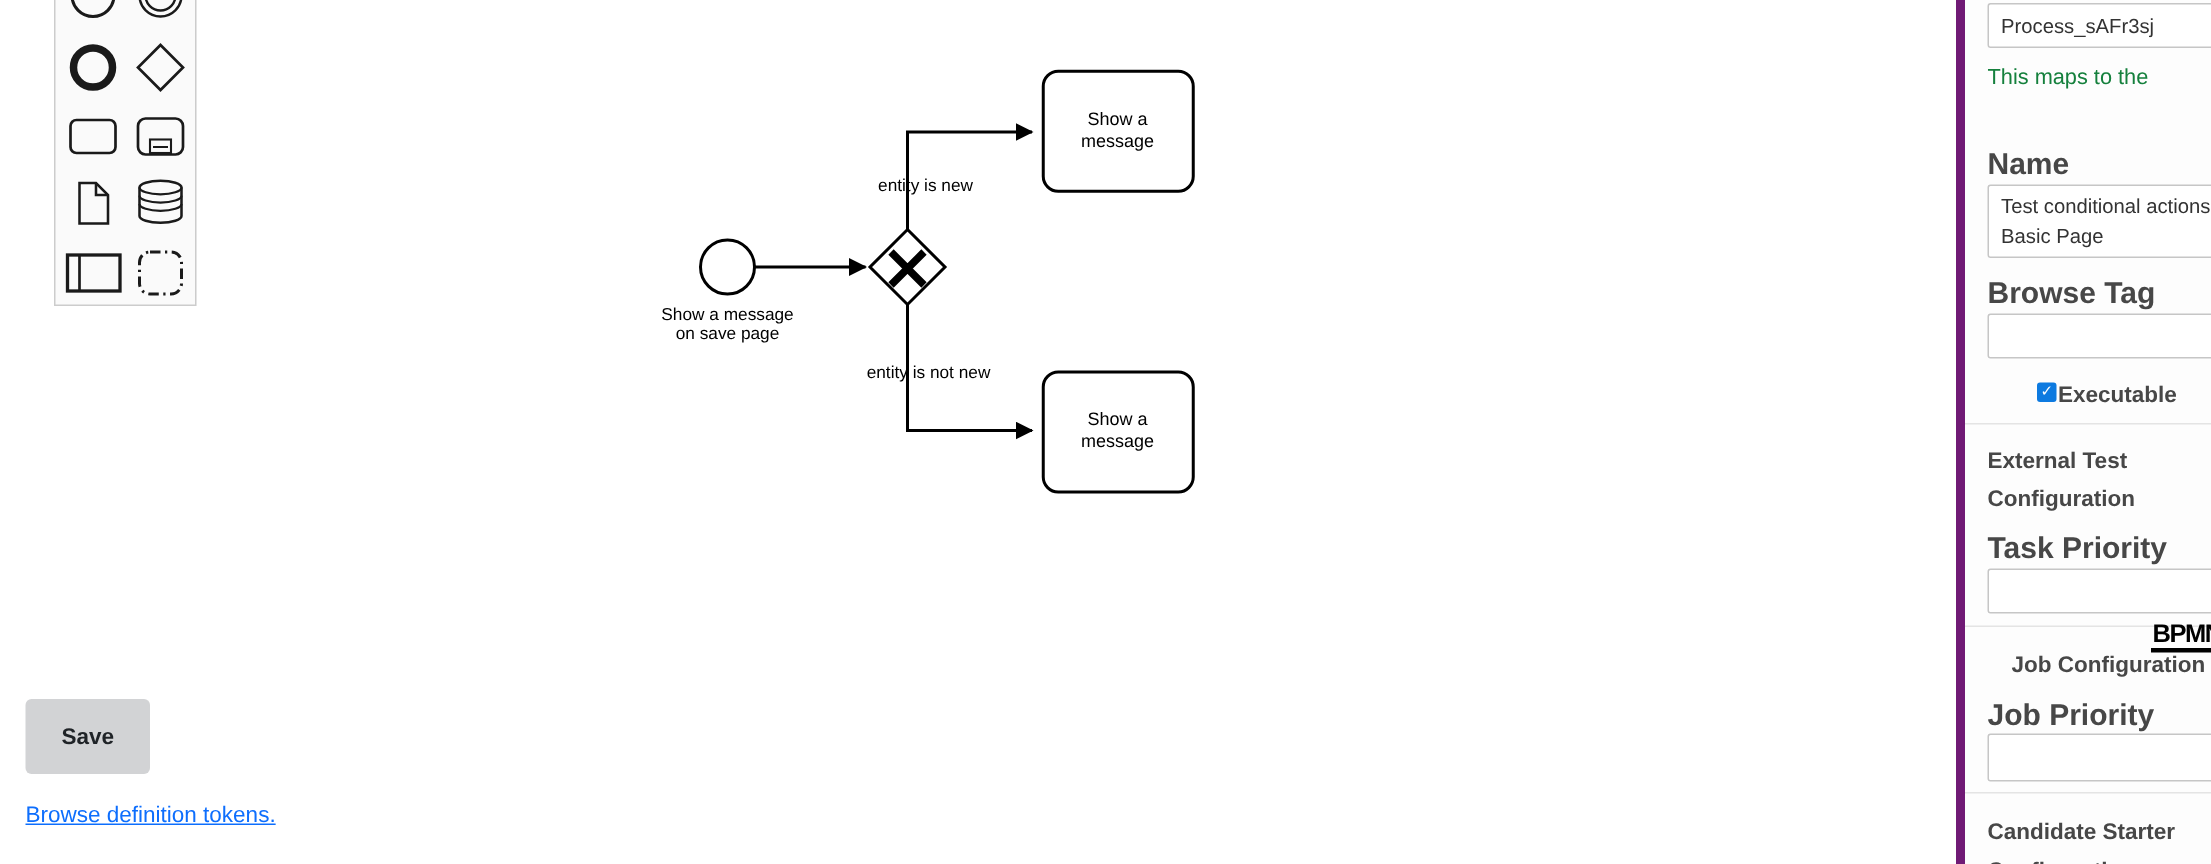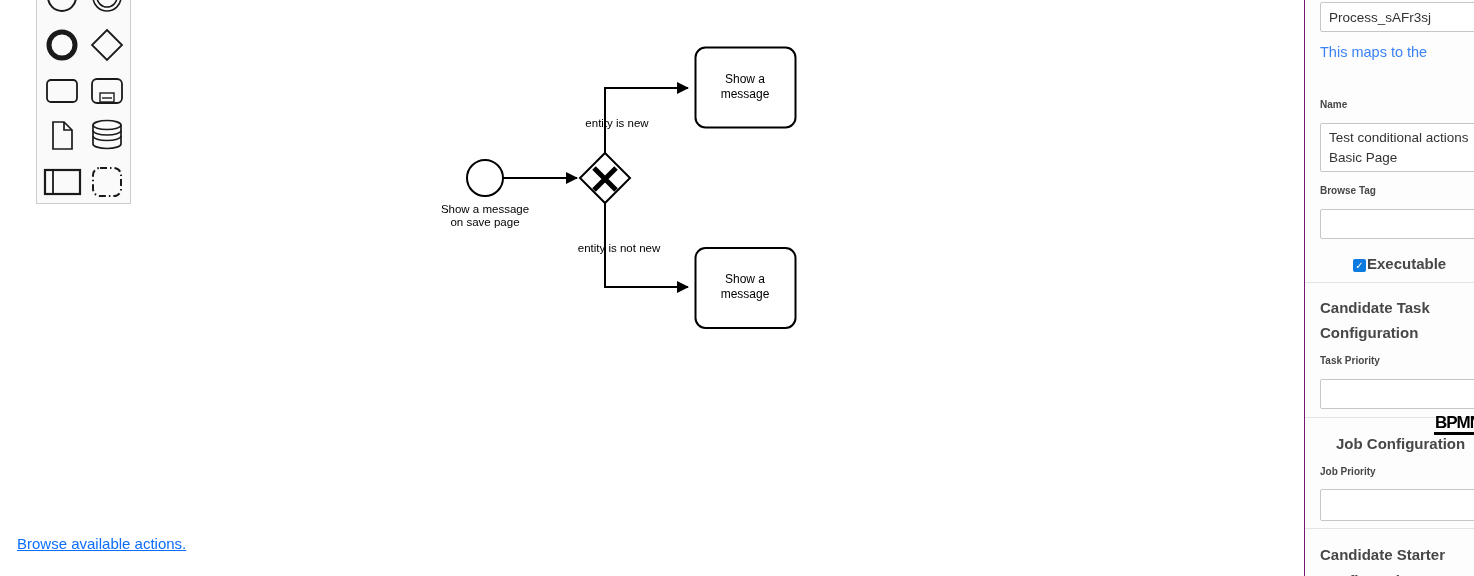--- a/index.html
+++ b/index.html
@@ -25,32 +25,32 @@
   
   #save-btn { position:absolute; left:17px; top:466px; width:83px; height:50px;
     background:#d2d3d5; border:none; border-radius:4px; font-weight:700;
     font-size:15px; color:#1f2327; cursor:pointer;
     font-family:"Liberation Sans","DejaVu Sans",sans-serif; }
   #tokens-link { position:absolute; left:17px; top:535px; font-size:15px;
     color:#0d6efd; text-decoration:underline; cursor:pointer; }
 
   
   #panel { position:absolute; left:1304px; top:0; width:170px; height:576px;
-    background:#fdfdfd; border-left:1px solid #701a75; }
+    background:#fdfdfd; border-left:6px solid #701a75; }
   .p-abs { position:absolute; left:15px; }
   .field { position:absolute; left:15px; width:165px; background:#fff;
     border:1px solid #c6c6c6; border-radius:2px; font-size:13.5px; color:#333;
     padding:4px 8px; line-height:20px;
     font-family:"Liberation Sans","DejaVu Sans",sans-serif; }
   input.field { height:30px; }
-  .p-label { font-weight:700; font-size:10px; color:#474747; }
+  .p-label { font-weight:700; font-size:20px; color:#474747; }
   .p-heading { font-weight:700; font-size:15px; color:#474747; line-height:25px; }
-  .p-help { font-size:14.5px; color:#3b82f6; line-height:24px; }
+  .p-help { font-size:14.5px; color:#15803d; line-height:24px; }
   .divider { position:absolute; left:0; width:170px; height:1px; background:#e4e4e4; }
-  .chk-row { position:absolute; left:2px; display:flex; align-items:flex-end;padding-left:46px; }
+  .chk-row { position:absolute; left:2px; display:flex; align-items:flex-start;padding-left:46px; }
   .chk { width:13px; height:13px; background:#0d7ae0; border-radius:2px;
     display:inline-flex; align-items:center; justify-content:center; }
   .chk::after { content:"✓"; color:#fff; font-size:10px; font-weight:700; line-height:1; }
   .chk-label { font-weight:700; font-size:15px; color:#474747; margin-left:1px; }
 </style>
 </head>
 <body>
 
 <div id="stage">
 
@@ -135,21 +135,22 @@
         <path d="M16,179 L16,203" stroke="#1a1a1a" stroke-width="1.8"></path>
       </g>
       <g>
         <rect x="56" y="177" width="28" height="28" rx="7" fill="none" stroke="#1a1a1a" stroke-width="2" stroke-dasharray="7 3 1.5 3"></rect>
       </g>
     </svg>
   </div>
 
   <div id="bpmn-logo">BPMN</div>
 
-  <a id="tokens-link">Browse available actions.</a>
+  <button id="save-btn">Save</button>
+  <a id="tokens-link">Browse definition tokens.</a>
 
   <div id="panel">
 
     <input class="field" style="top: 2px;" type="text" value="Process_sAFr3sj">
 
     <div class="p-abs p-help" style="top:40px;">
       <span style="display:block;">This maps to the</span>
     </div>
 
     <div class="p-abs p-label" style="top:99px;">Name</div>
@@ -164,21 +165,21 @@
     <input class="field" style="top: 209px;" type="text" value="">
 
     <div class="chk-row" style="top:255px;">
       <span class="chk"></span>
       <span class="chk-label">Executable</span>
     </div>
 
     <div class="divider" style="top:282px;"></div>
 
     <div class="p-abs p-heading" style="top:295px;">
-      <span style="display:block;">Candidate Task</span>
+      <span style="display:block;">External Test</span>
       <span style="display:block;">Configuration</span>
     </div>
 
     <div class="p-abs p-label" style="top:355px;">Task Priority</div>
 
     <input class="field" style="top: 379px;" type="text" value="">
 
     <div class="divider" style="top:417px;"></div>
 
     <div class="p-abs p-heading" style="top:431px;margin-left:16px;">Job Configuration</div>

